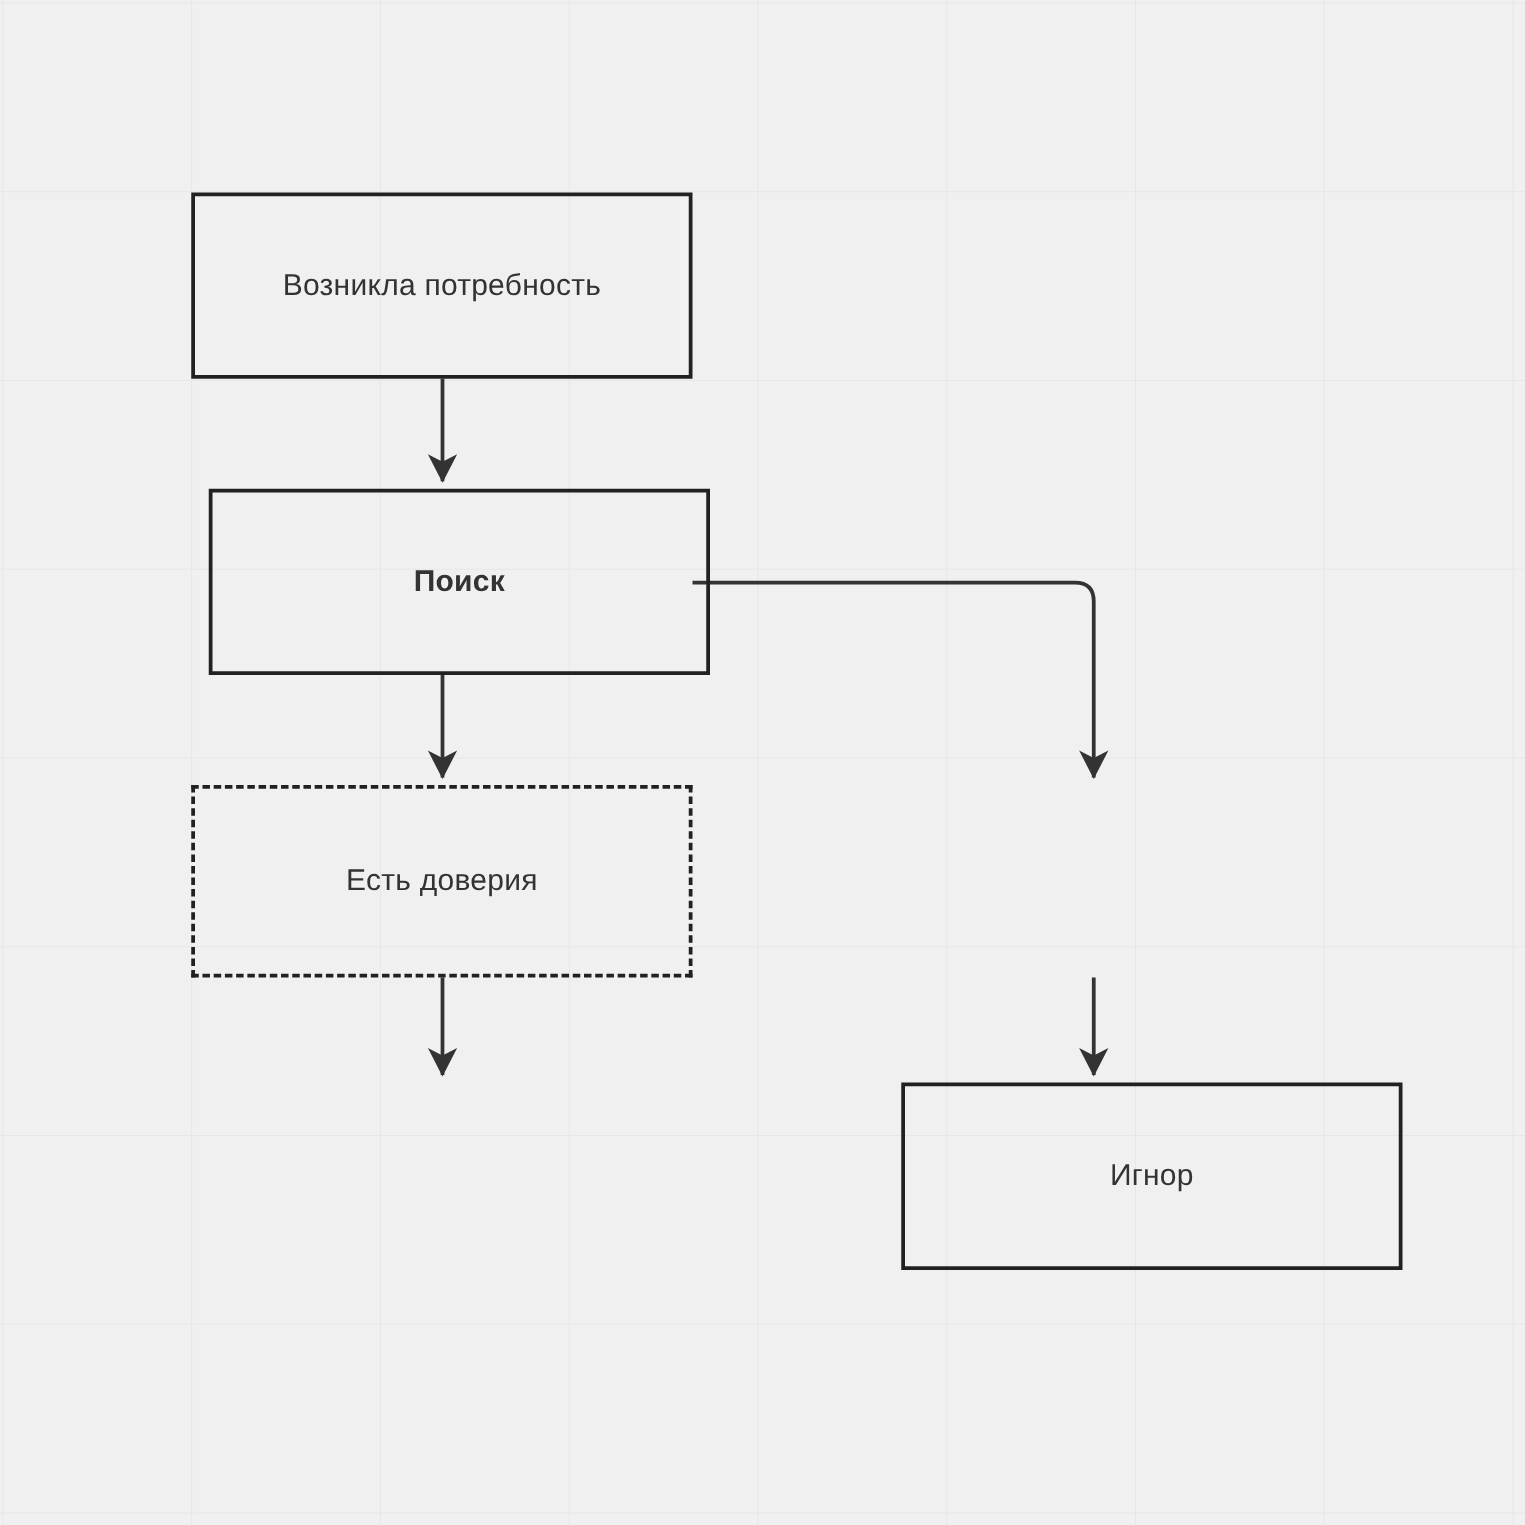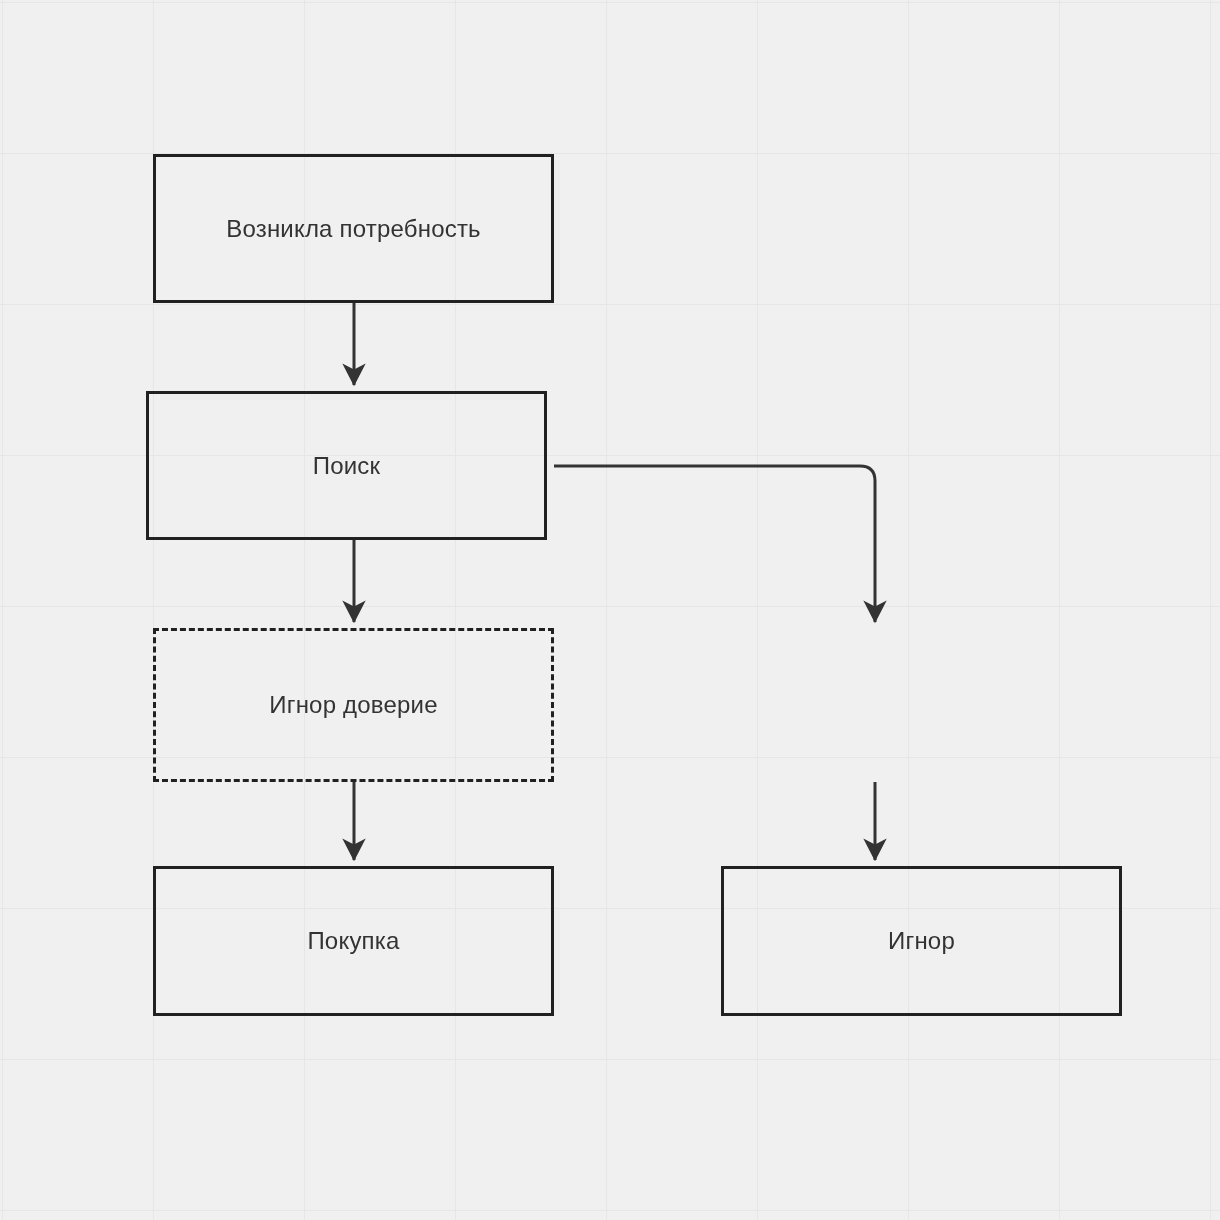--- a/index.html
+++ b/index.html
@@ -91,30 +91,27 @@
 
     <g>
       <path d="M 875 782 L 875 860" stroke="#333333" stroke-width="3" fill="none" marker-end="url(#arrowhead)"></path>
     </g>
   </svg>
 
   <div class="node solid" id="node-need" style="left: 153px; top: 154px; width: 401px; height: 149px; border-color: rgb(33, 33, 33); color: rgb(51, 51, 51);">
     <span class="node-label">Возникла потребность</span>
   </div>
 
-  <div class="node solid" id="node-search" style="left: 146px; top: 391px; width: 401px; height: 149px; border-color: rgb(33, 33, 33); color: rgb(51, 51, 51);">
+  <div class="node solid" id="node-search" style="left: 167px; top: 391px; width: 401px; height: 149px; border-color: rgb(33, 33, 33); color: rgb(51, 51, 51); font-weight: bold;">
     <span class="node-label">Поиск</span>
   </div>
 
   <div class="node dashed" id="node-trust-yes" style="left: 153px; top: 628px; width: 401px; height: 154px; border-color: rgb(33, 33, 33); color: rgb(51, 51, 51);">
-    <span class="node-label">Игнор доверие</span>
+    <span class="node-label">Есть доверия</span>
   </div>
 
 
-  <div class="node solid" id="node-purchase" style="left: 153px; top: 866px; width: 401px; height: 150px; border-color: rgb(33, 33, 33); color: rgb(51, 51, 51);">
-    <span class="node-label">Покупка</span>
-  </div>
 
   <div class="node solid" id="node-ignore" style="left: 674px; top: 866px; width: 401px; height: 150px; border-color: rgb(33, 33, 33); color: rgb(51, 51, 51); margin-left: 47px;">
     <span class="node-label">Игнор</span>
   </div>
 
 </div>
 
 </body></html>

